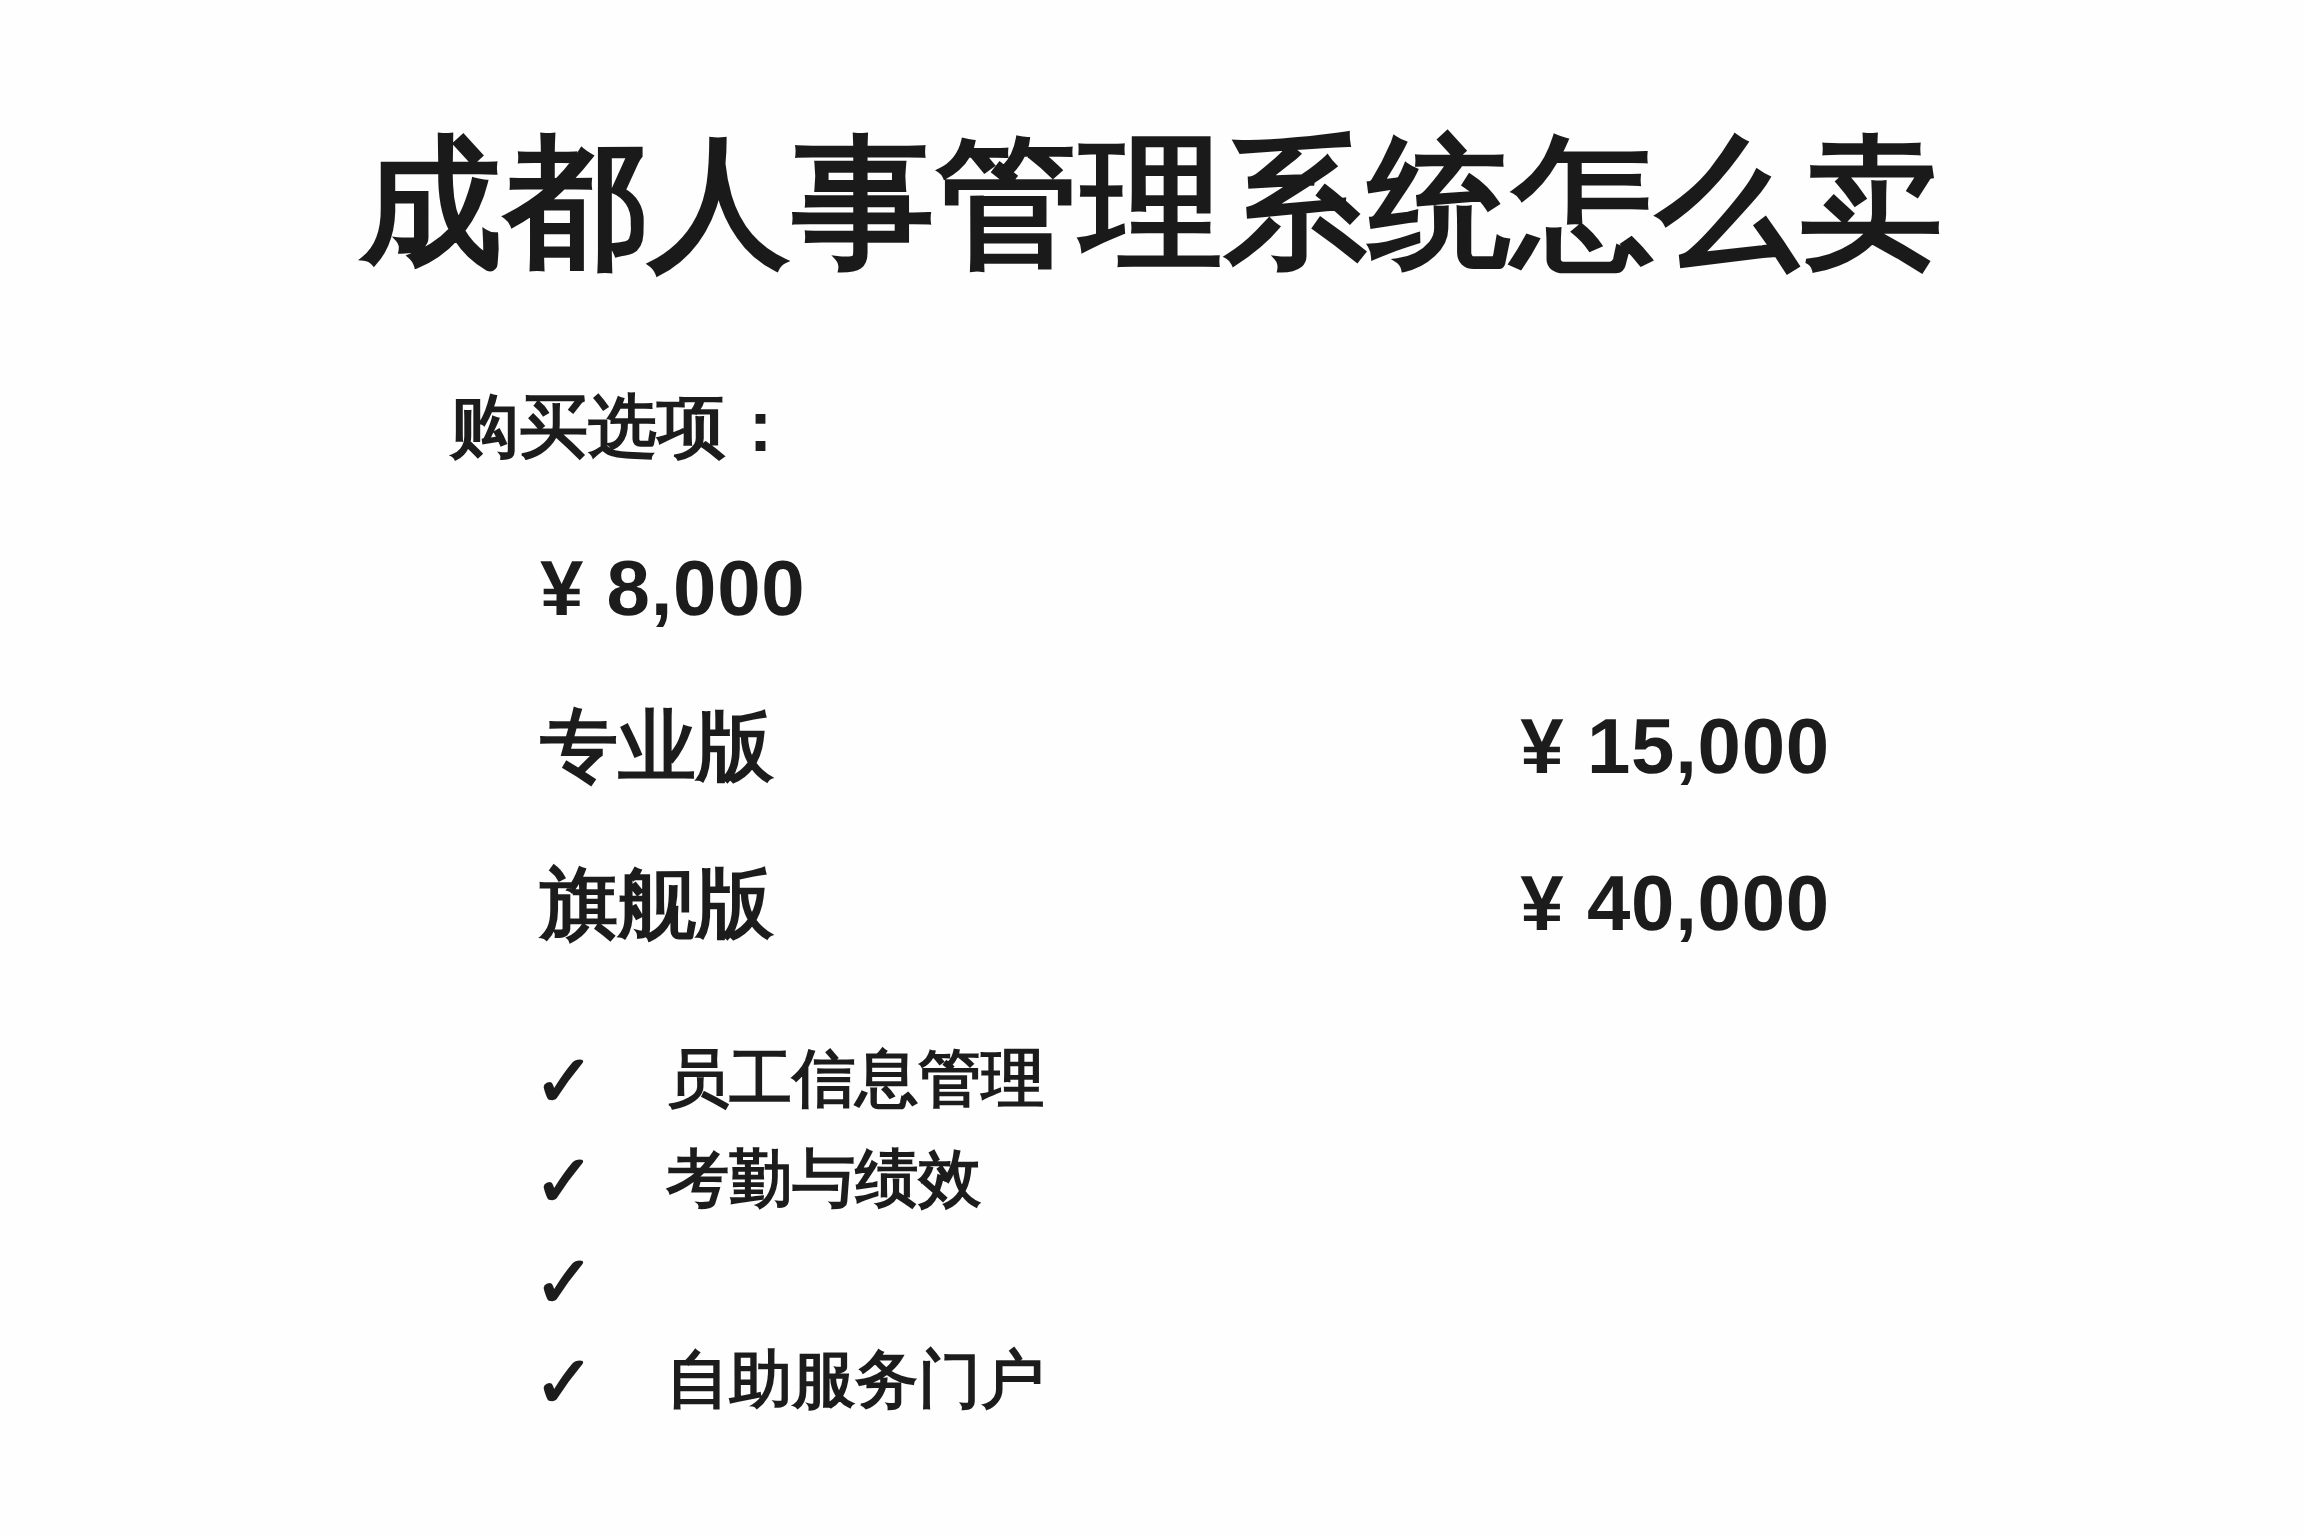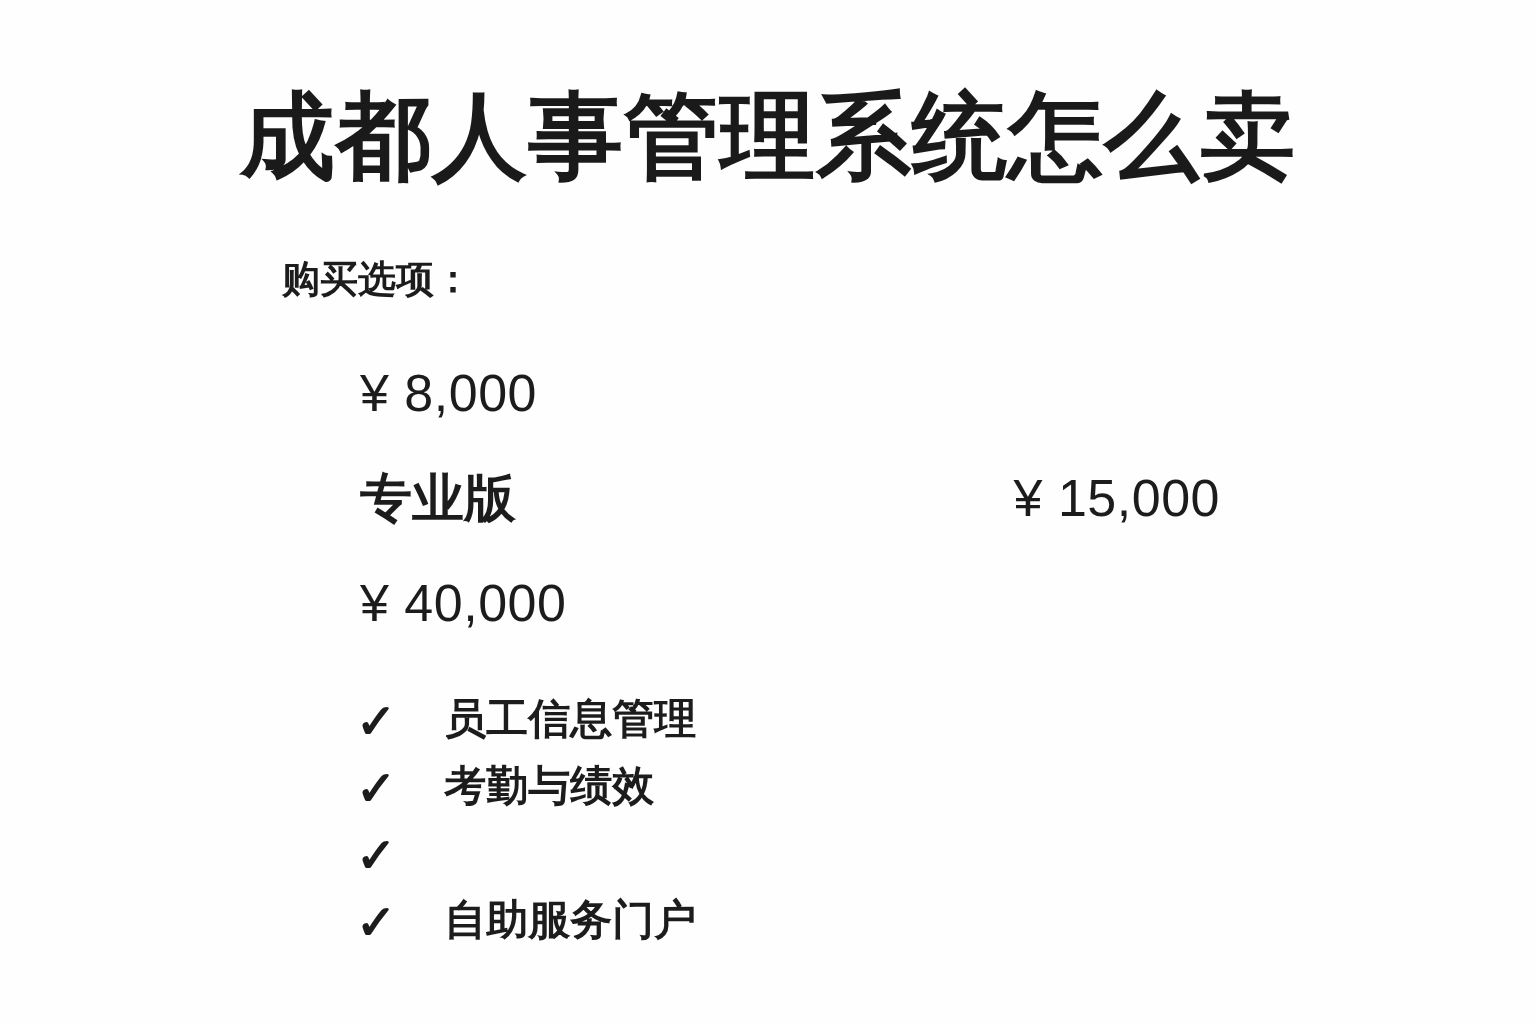--- a/index.html
+++ b/index.html
@@ -28,22 +28,22 @@
     font-size: 95px;
     font-weight: 800;
     letter-spacing: 1px;
     line-height: 1.15;
     color: #1a1a1a;
     white-space: nowrap;
   }
   .section-heading {
     position: absolute;
     top: 256px;
-    left: 282px;
-    font-size: 38px;
+    left: 300px;
+    font-size: 46px;
     font-weight: 700;
     line-height: 1.25;
   }
   .tiers {
     position: absolute;
     top: 364px;
     left: 360px;
     width: 860px;
   }
   .tier-row {
@@ -52,21 +52,21 @@
     align-items: flex-start;
     height: 105px;
   }
   .tier-name {
     font-size: 52px;
     font-weight: 700;
     line-height: 1.15;
   }
   .tier-price {
     font-size: 52px;
-    font-weight: 400;
+    font-weight: 700;
     line-height: 1.15;
     letter-spacing: 0.5px;
   }
   .features {
     position: absolute;
     top: 686px;
     left: 356px;
   }
   .feature-row {
     display: flex;
@@ -98,20 +98,21 @@
 
   <div class="tiers">
     <div class="tier-row">
       <span class="tier-price">¥ 8,000</span>
     </div>
     <div class="tier-row">
       <span class="tier-name">专业版</span>
       <span class="tier-price">¥ 15,000</span>
     </div>
     <div class="tier-row">
+      <span class="tier-name">旗舰版</span>
       <span class="tier-price">¥ 40,000</span>
     </div>
   </div>
 
   <div class="features">
     <div class="feature-row">
       <span class="check">✓</span>
       <span class="feature-label">员工信息管理</span>
     </div>
     <div class="feature-row">

